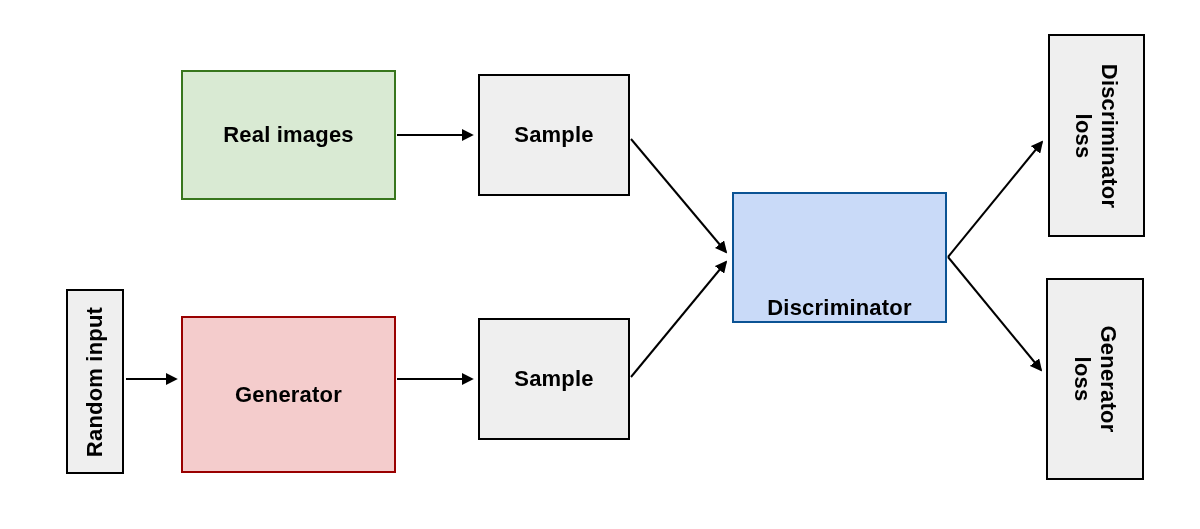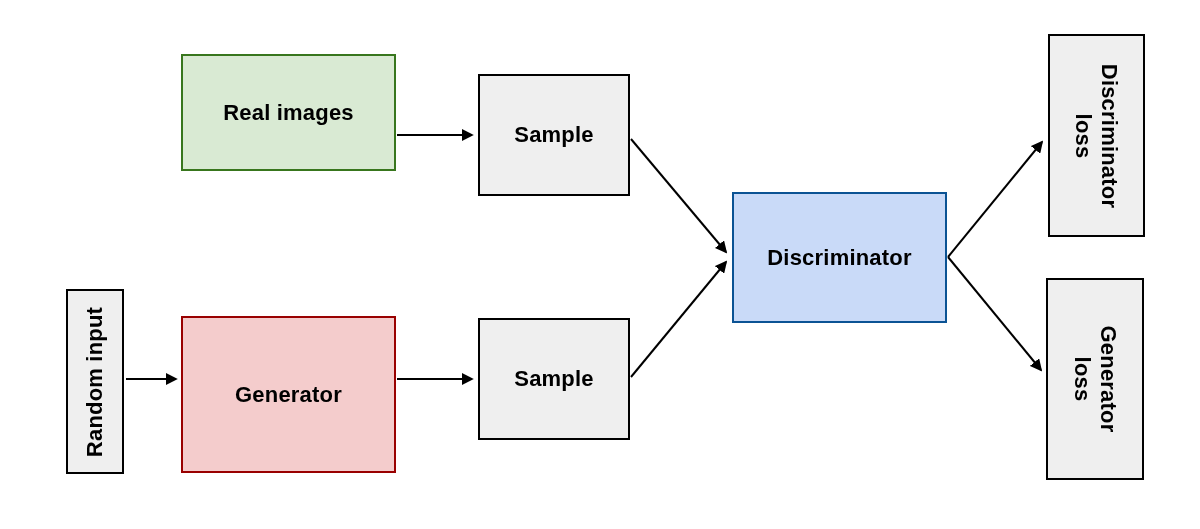--- a/index.html
+++ b/index.html
@@ -39,25 +39,25 @@
     letter-spacing: 0.2px;
   }
   
   .gray  { background: #efefef; border: 2px solid #000000; }
   .green { background: #d9ead3; border: 2px solid #38761d; }
   .red   { background: #f4cccc; border: 2px solid #990000; }
   .blue  { background: #c9daf8; border: 2px solid #0b5394; }
 
   
   .n-random-input       { left: 66px;   top: 289px; width: 58px;  height: 185px; }
-  .n-real-images        { left: 181px;  top: 54px;  width: 215px; height: 117px; }
+  .n-real-images        { left: 181px;  top: 70px;  width: 215px; height: 130px; }
   .n-sample-top         { left: 478px;  top: 74px;  width: 152px; height: 122px; }
   .n-generator          { left: 181px;  top: 316px; width: 215px; height: 157px; }
   .n-sample-bottom      { left: 478px;  top: 318px; width: 152px; height: 122px; }
-  .n-discriminator      { left: 732px;  top: 192px; width: 215px; height: 131px; }
+  .n-discriminator      { left: 732px;  top: 192px; width: 215px; height: 131px; align-items: flex-end; }
   .n-discriminator-loss { left: 1048px; top: 34px;  width: 97px;  height: 203px; }
   .n-generator-loss     { left: 1046px; top: 278px; width: 98px;  height: 202px; }
 
   
   .rot-ccw .label {
     transform: rotate(-90deg);
     white-space: nowrap;
   }
   .rot-cw .label {
     transform: rotate(90deg);

